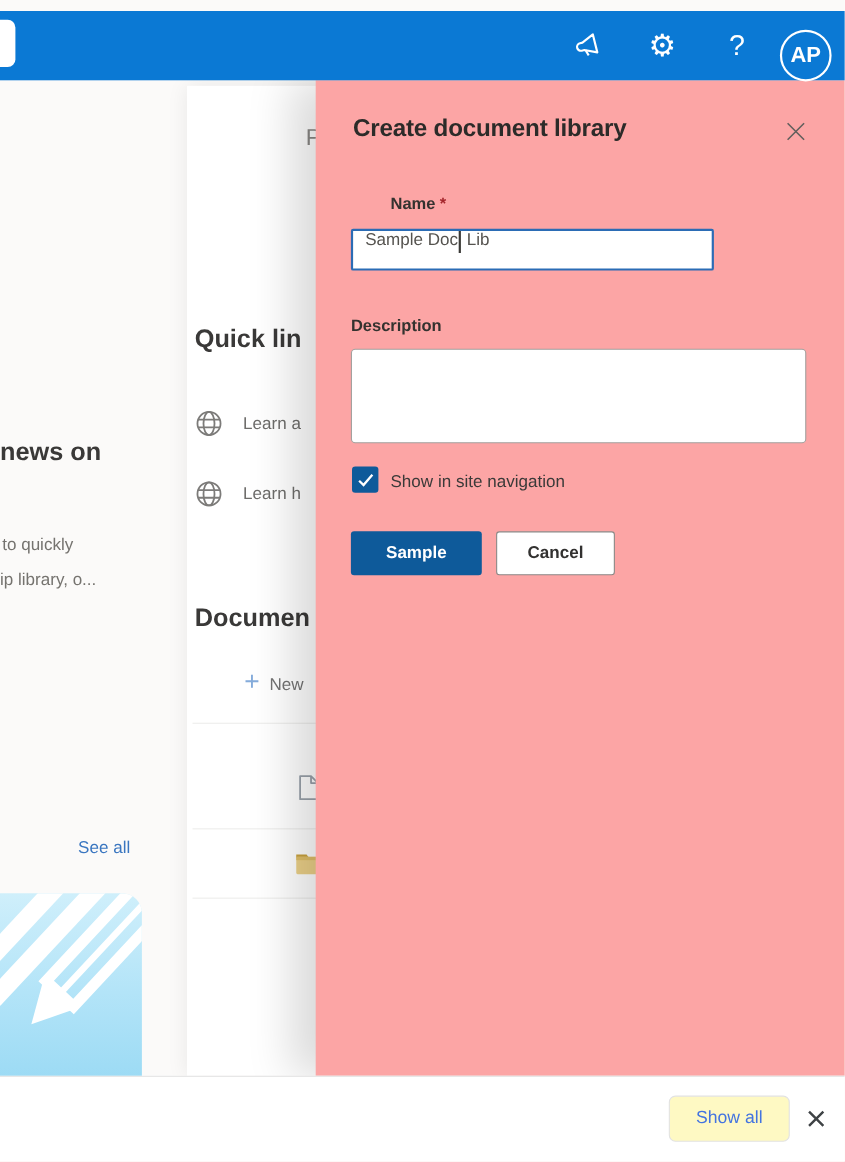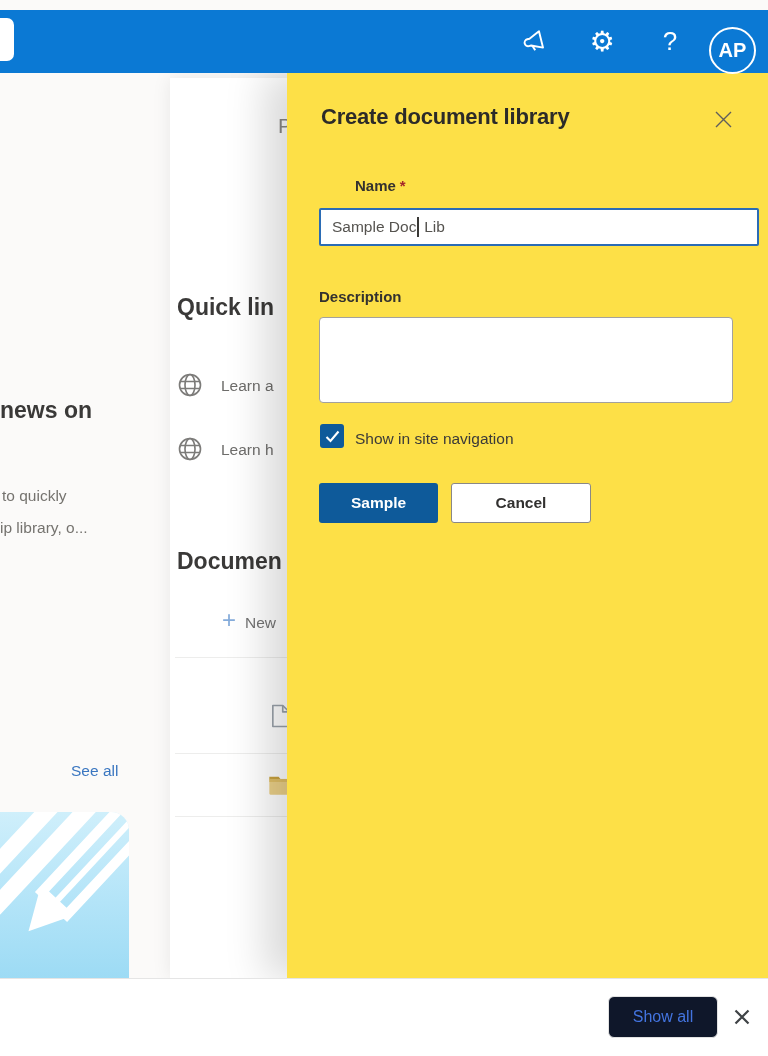--- a/index.html
+++ b/index.html
@@ -50,56 +50,56 @@
   .card-divider { position:absolute; left:5px; width:315px; height:1px; background:#ededec; }
   .cd1 { top:579px; } .cd2 { top:675px; } .cd3 { top:738px; }
   .li-icon { position:absolute; left:97px; width:28px; height:28px; cursor:pointer; }
   .doc-icon { top:624px; } .folder-icon { top:693px; }
 
   .partial-letter { position:absolute; left:278px; top:114px; font-size:21px;
                     color:#8a8886; z-index:3; }
 
   
   .panel { position:absolute; left:287px; top:73px; width:481px; height:905px;
-           background:#fde047; box-shadow:-22px 0 38px rgba(0,0,0,0.15); z-index:10;padding-left:16px; }
+           background:#fca5a5; box-shadow:-22px 0 38px rgba(0,0,0,0.15); z-index:10;padding-left:16px; }
   .panel-title { position:absolute; left:34px; top:31px; font-size:22px; font-weight:bold;
                  color:#2c2b29; letter-spacing:-0.2px; }
   .panel-close { position:absolute; left:422px; top:32px; width:28px; height:28px;
                  display:flex; align-items:center; justify-content:center; cursor:pointer; }
   .field-label { position:absolute; font-size:15px; font-weight:bold; color:#34322f; }
   .req { color:var(--required); font-weight:bold; margin-left:4px; }
   .name-label { left:32px; top:104px;margin-left:36px; }
-  .name-input { position:absolute; left:32px; top:135px; width:440px; height:38px;
+  .name-input { position:absolute; left:32px; top:135px; width:330px; height:38px;
                 border:2px solid var(--input-border); border-radius:2px; background:#fff;
-                display:flex; align-items:center; padding:0 11px; font-size:15.5px;
+                display:flex; padding:0 11px; font-size:15.5px;
                 color:#55534f; cursor:text; }
   .caret { width:1.5px; height:20px; background:#3a3936; margin:0 1px; }
   .pre { white-space:pre; }
   .desc-label { left:32px; top:215px; }
   .desc-textarea { position:absolute; left:32px; top:244px; width:414px; height:86px;
                    border:1px solid #a3a19e; border-radius:4px; background:#fff;
                    resize:none; font-family:inherit; font-size:15px; padding:8px 10px;
                    color:#3b3a39; }
   .checkbox-row { position:absolute; left:33px; top:351px; display:flex;
                   align-items:flex-end; cursor:pointer; }
   .checkbox { width:24px; height:24px; background:var(--accent); border-radius:3px;
               display:flex; align-items:center; justify-content:center; }
   .checkbox-label { margin-left:11px; font-size:15.5px; color:#3b3a39; }
   .btn { position:absolute; top:410px; height:40px; border-radius:3px; font-size:15.5px;
          font-weight:bold; display:flex; align-items:center; justify-content:center;
          cursor:pointer; }
   .btn-create { left:32px; width:119px; background:var(--accent); color:#fff; }
-  .btn-cancel { left:164px; width:140px; background:#fff; border:1px solid #8a8886;
+  .btn-cancel { left:164px; width:108px; background:#fff; border:1px solid #8a8886;
                 color:#323130; }
 
   
   .downloads-bar { position:absolute; left:0; top:978px; width:768px; height:78px;
                    background:#fff; border-top:1px solid #e5e5e5; z-index:30; }
   .show-all-btn { position:absolute; left:608px; top:17px; width:110px; height:42px;
-                  background:#0f172a; border:1px solid #e2e2e2; border-radius:6px;
+                  background:#fef9c3; border:1px solid #e2e2e2; border-radius:6px;
                   display:flex; align-items:center; justify-content:center;
                   font-size:16px; color:var(--chrome-link); cursor:pointer; }
   .dl-close { position:absolute; left:728px; top:24px; width:28px; height:28px;
               display:flex; align-items:center; justify-content:center; cursor:pointer; }
 </style>
 </head>
 <body>
 
 <div class="screen">
 

